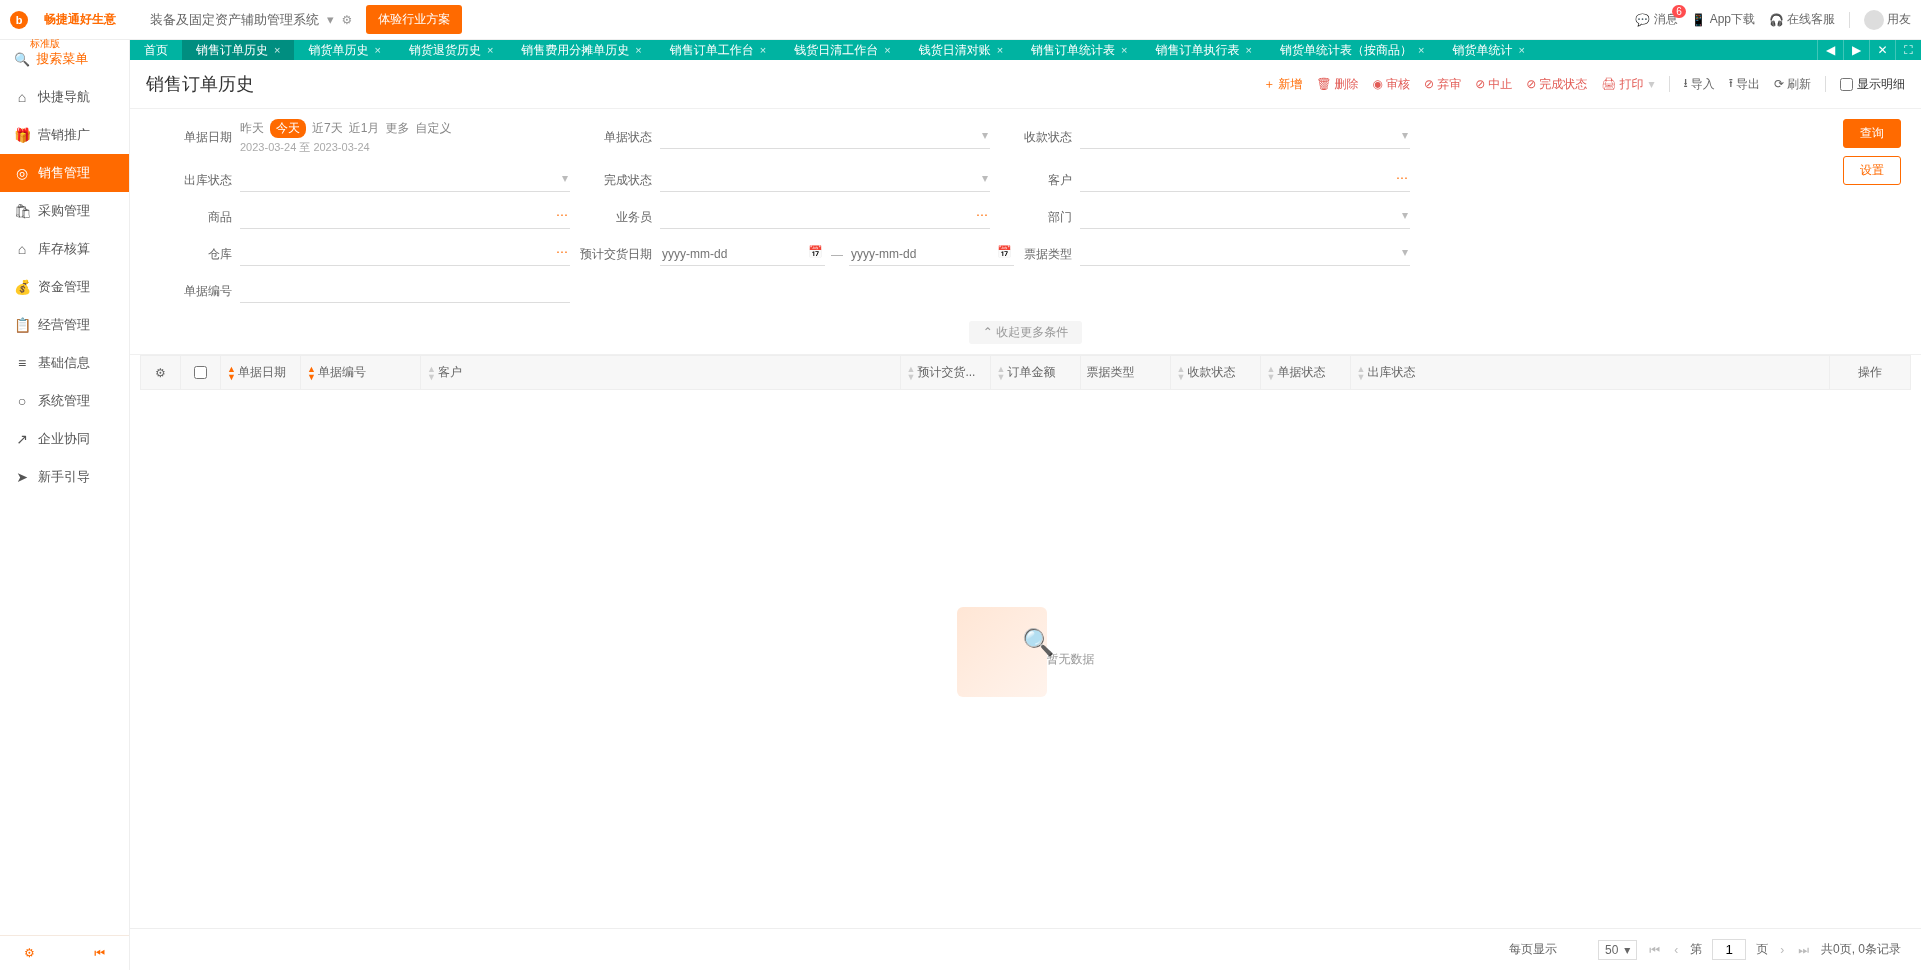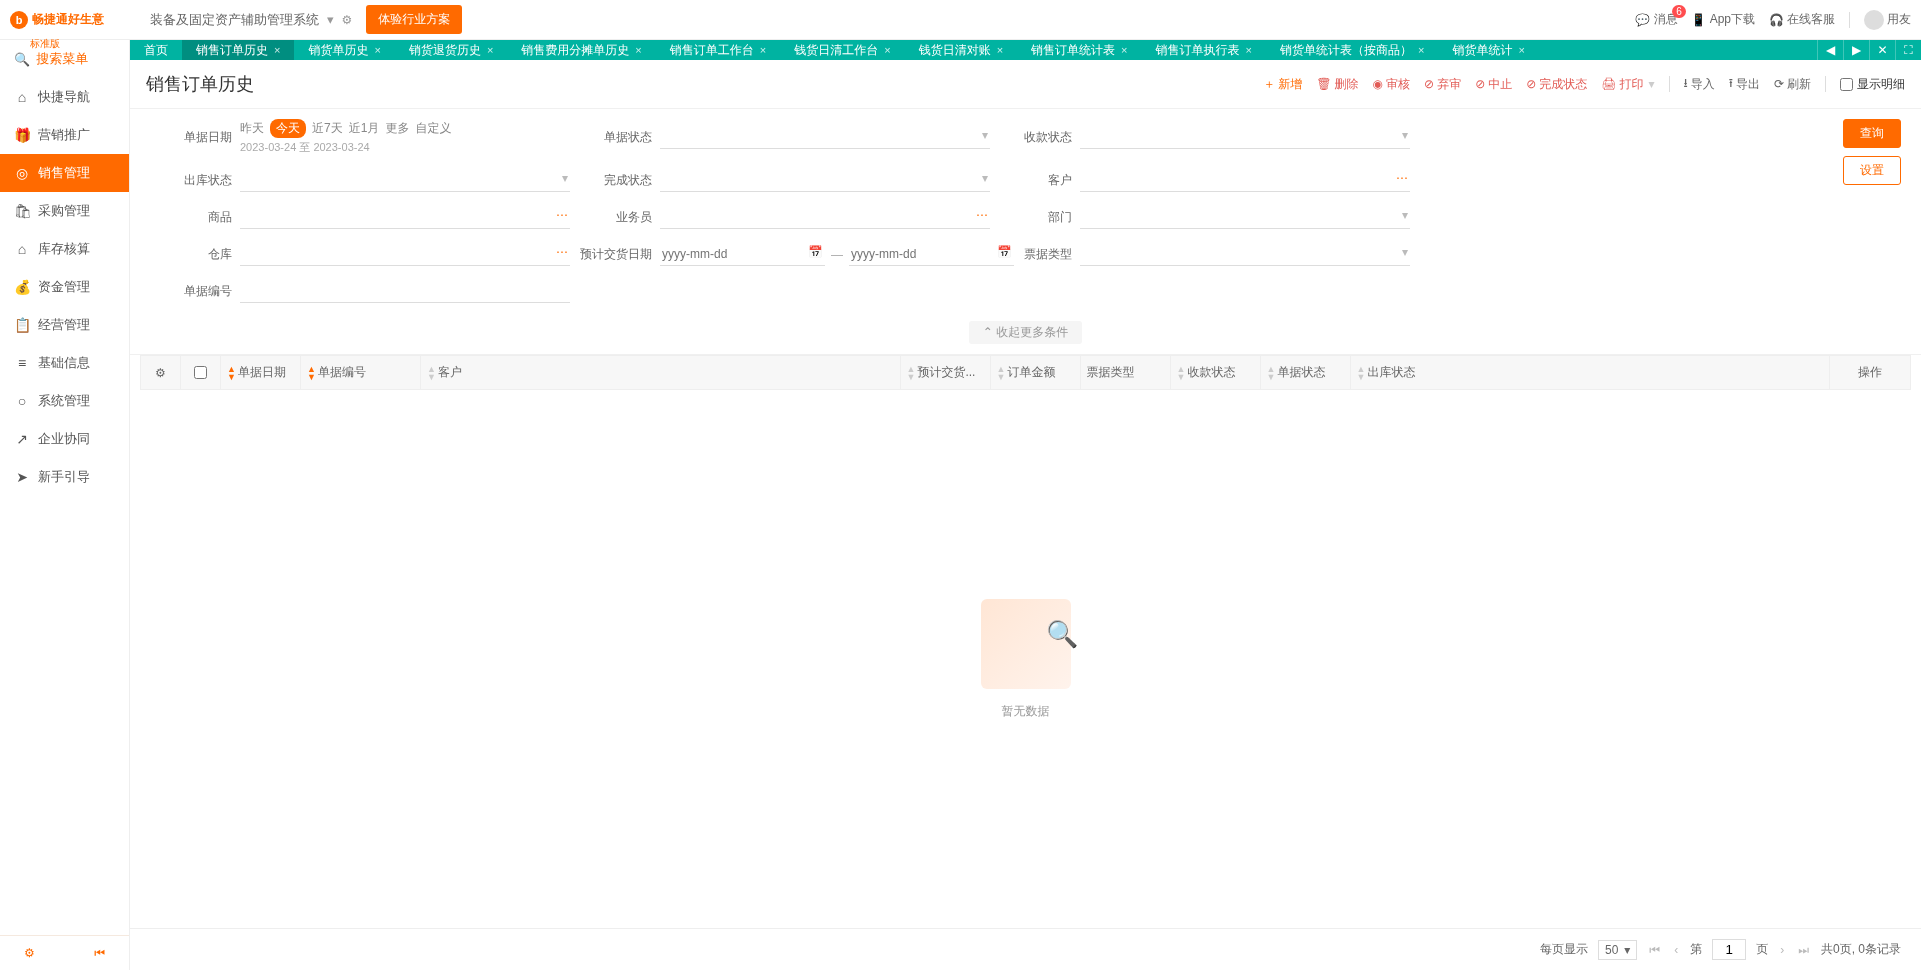--- a/index.html
+++ b/index.html
@@ -3,21 +3,21 @@
 <meta charset="utf-8">
 <style>
 * { margin: 0; padding: 0; box-sizing: border-box; font-family: "Microsoft YaHei", Arial, sans-serif; }
 body { font-size: 12px; color: #333; background: #fff; overflow: hidden; }
 .app { display: flex; flex-direction: column; height: 100vh; width: 100vw; }
 
 
 .topbar { display: flex; align-items: center; height: 40px; border-bottom: 1px solid #eee; padding: 0 10px; }
 .logo { display: flex; align-items: center; gap: 4px; width: 120px; }
 .logo-icon { width: 18px; height: 18px; background: #ff6a00; border-radius: 50%; display: flex; align-items: center; justify-content: center; color: #fff; font-weight: bold; font-size: 11px; }
-.logo-text { color: #ff6a00; font-weight: bold; font-size: 12px; }
+.logo-text { color: #ff6a00; font-weight: bold; font-size: 12px; margin-left: 12px; }
 .logo-sub { color: #ff6a00; font-size: 10px; position: absolute; top: 26px; left: 20px; }
 .system-select { display: flex; align-items: center; gap: 8px; margin-left: 20px; color: #666; font-size: 13px; }
 .system-select .caret { color: #999; }
 .gear-btn { margin-left: 8px; color: #999; cursor: pointer; }
 .orange-btn { background: #ff6a00; color: #fff; border: none; padding: 6px 12px; border-radius: 3px; margin-left: 14px; cursor: pointer; font-size: 12px; }
 .top-spacer { flex: 1; }
 .top-right { display: flex; align-items: center; gap: 14px; color: #666; font-size: 12px; }
 .top-right .item { display: flex; align-items: center; gap: 3px; cursor: pointer; position: relative; }
 .badge { position: absolute; top: -6px; right: -8px; background: #ff4d4f; color: #fff; border-radius: 8px; padding: 0 4px; font-size: 10px; line-height: 13px; }
 .vdiv { width: 1px; height: 16px; background: #ddd; }
@@ -88,27 +88,27 @@
 .th { padding: 8px 6px; color: #666; font-size: 12px; display: flex; align-items: center; gap: 2px; border-right: 1px solid #eee; }
 .th .sort { color: #ccc; font-size: 9px; line-height: 8px; display: flex; flex-direction: column; }
 .th .sort.orange { color: #ff6a00; }
 .th.gear { width: 40px; justify-content: center; }
 .th.chk { width: 40px; justify-content: center; }
 .th.w1 { width: 80px; }
 .th.w2 { width: 120px; }
 .th.w3 { flex: 1; min-width: 150px; }
 .th.w4 { width: 90px; }
 .th.last { width: 80px; justify-content: center; border-right: none; }
-.empty { flex: 1; display: flex; flex-direction: column; align-items: center; justify-content: center; color: #999; }
+.empty { flex: 1; display: flex; flex-direction: row; align-items: center; justify-content: center; color: #999; }
 .empty-img { width: 90px; height: 90px; background: linear-gradient(135deg,#ffe6d5,#fff3ec); border-radius: 6px; position: relative; margin-bottom: 14px; }
 .empty-img::after { content: "🔍"; position: absolute; right: -8px; top: 20px; font-size: 26px; }
 
 
 .pager { display: flex; align-items: center; justify-content: flex-end; gap: 10px; padding: 10px 20px; border-top: 1px solid #eee; font-size: 12px; color: #666; }
-.pager .psel { border: 1px solid #ddd; padding: 2px 6px; display: flex; align-items: center; gap: 6px; }
+.pager .psel { border: 1px solid #ddd; padding: 2px 6px; display: flex; align-items: center; gap: 6px; margin-left: 31px; }
 .pager .pbtn { color: #bbb; cursor: pointer; padding: 0 2px; }
 .pager .pnum { border: 1px solid #ddd; width: 34px; text-align: center; padding: 2px 0; }
 </style>
 </head>
 <body>
 
 <div class="app">
 
   <div class="topbar">
     <div class="logo" style="position:relative">

